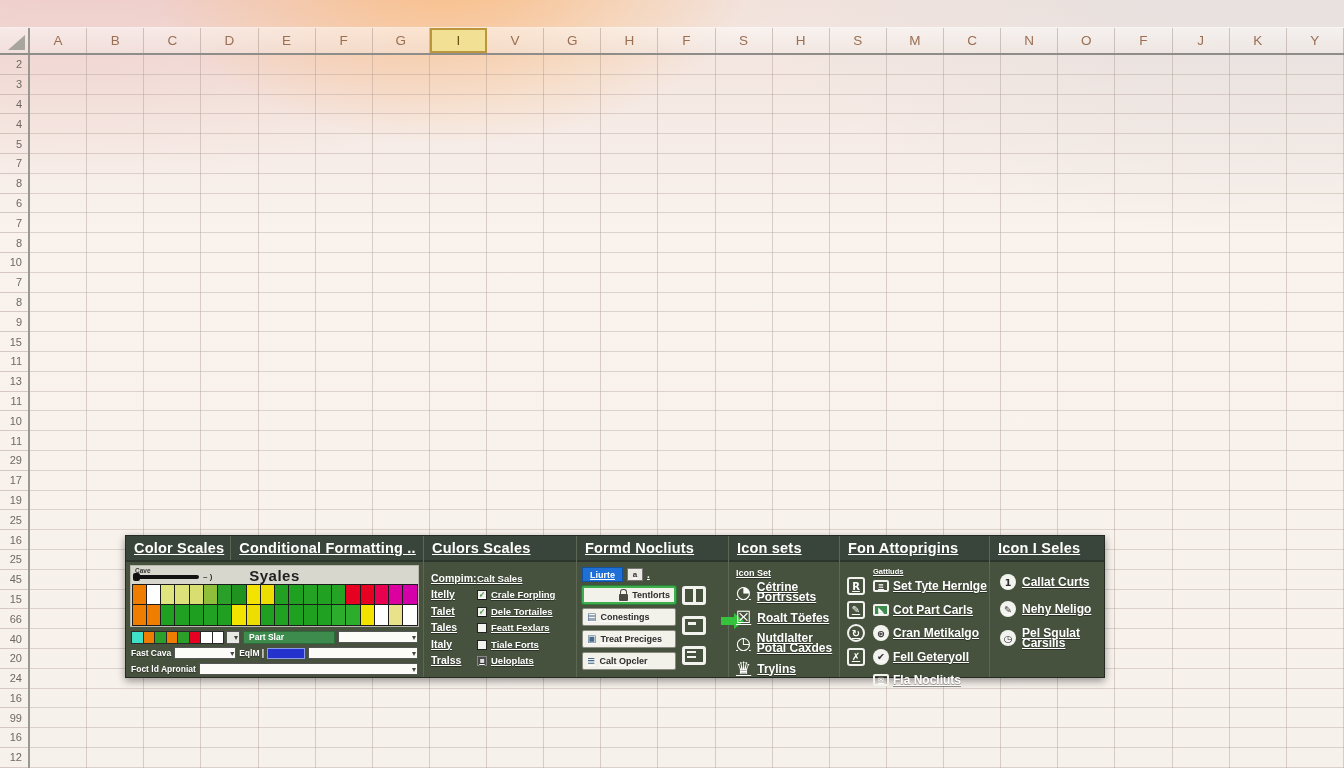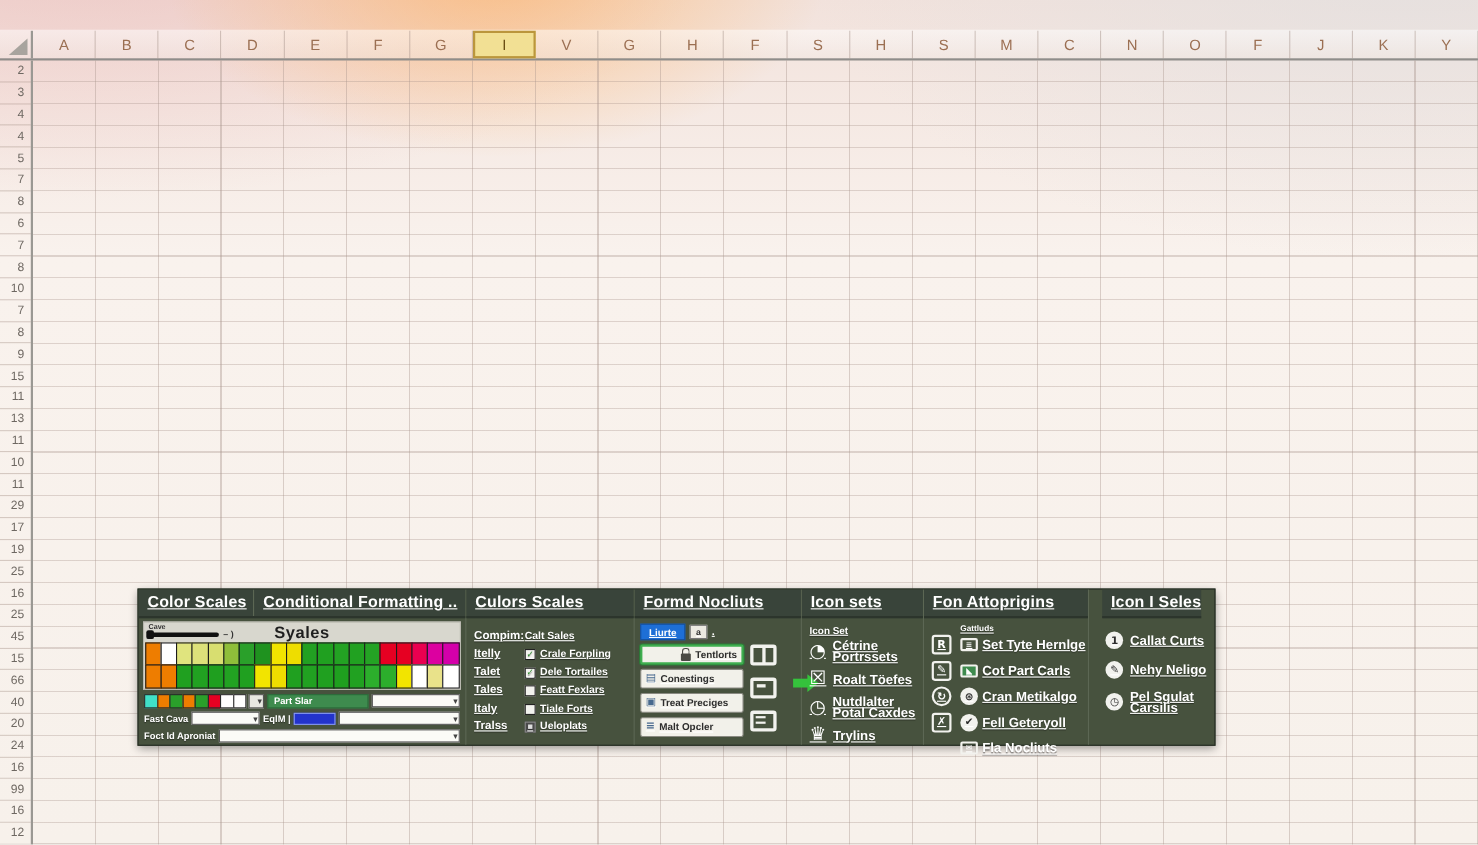--- a/index.html
+++ b/index.html
@@ -34,21 +34,21 @@
   .gridlines{ position:absolute; left:30px; top:55px; right:0; bottom:0;
     background-image:
       repeating-linear-gradient(to right, transparent 0 56.13px, rgba(168,148,140,.4) 56.13px 57.13px),
       repeating-linear-gradient(to bottom, transparent 0 18.8px, rgba(168,148,140,.35) 18.8px 19.8px); }
 
   
   #panel{ position:absolute; left:125px; top:535px; width:980px; height:143px;
     background:#47523e; border:1px solid #232b22; box-shadow:0 3px 8px rgba(0,0,0,.4);
     display:flex; color:#fff;text-decoration:underline; }
   .sec{ height:100%; border-right:1px solid #5c6754; display:flex; flex-direction:column; }
-  .sec:last-child{ border-right:none;align-items:center; }
+  .sec:last-child{ border-right:none; }
   .sec1{ width:298px; } .sec2{ width:153px; } .sec3{ width:152px; }
   .sec4{ width:111px; } .sec5{ width:150px; } .sec6{ width:114px; }
   .sec-h{ height:26px; flex:none; background:#39443a; border-bottom:2px solid #2c352c;
     display:flex; align-items:center; padding-left:8px;
     font-size:14.5px; font-weight:700; letter-spacing:.2px; white-space:nowrap; overflow:hidden; }
   .sec-h .hcell{ display:flex; align-items:center; height:100%; }
   .sec-h .hdivider{ width:1px; height:100%; background:#5c6754; margin:0 8px 0 6px; flex:none; }
   .sec-b{ flex:1; position:relative; font-weight:700; }
 
   
@@ -362,21 +362,21 @@
             <div class="wbtn">
               <span class="bicon g">▤</span>
               <span>Conestings</span>
             </div>
             <div class="wbtn">
               <span class="bicon g">▣</span>
               <span>Treat Preciges</span>
             </div>
             <div class="wbtn">
               <span class="bicon g">≡</span>
-              <span>Malt Opcler</span>
+              <span>Calt Opcler</span>
             </div>
           </div>
         <div class="iconcol">
           <span class="wicon book">
               <span class="greenarrow"></span>
             </span>
           <span class="wicon monitor"></span>
           <span class="wicon docpage"></span>
         </div>
       </div>

